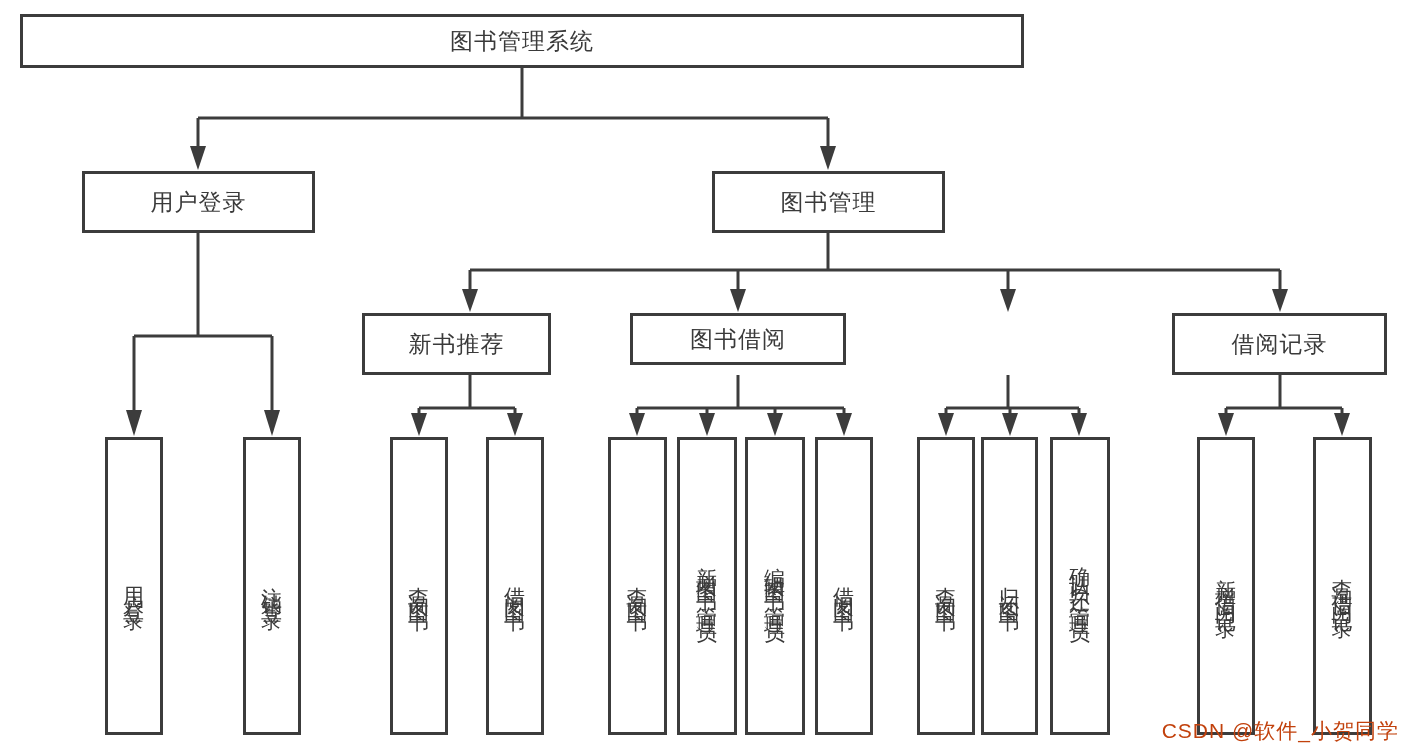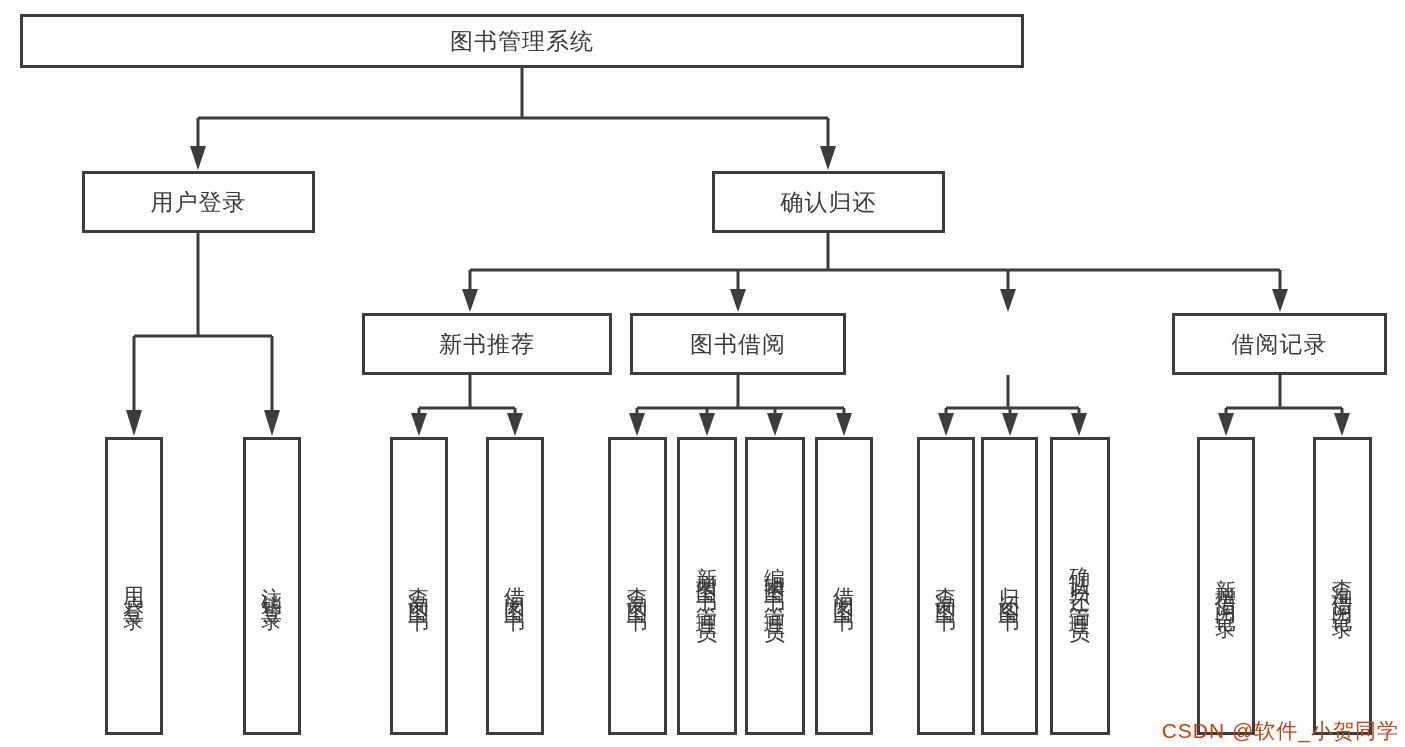--- a/index.html
+++ b/index.html
@@ -118,27 +118,27 @@
   </svg>
 
   <div class="box hbox" style="left:20px;top:14px;width:1004px;height:54px;">
     <span>图书管理系统</span>
   </div>
 
   <div class="box hbox" style="left:82px;top:171px;width:233px;height:62px;">
     <span>用户登录</span>
   </div>
   <div class="box hbox" style="left:712px;top:171px;width:233px;height:62px;">
-    <span>确认归还</span>
+    <span>图书管理</span>
   </div>
 
-  <div class="box hbox" style="left:362px;top:313px;width:250px;height:62px;">
+  <div class="box hbox" style="left:362px;top:313px;width:189px;height:62px;">
     <span>新书推荐</span>
   </div>
-  <div class="box hbox" style="left:630px;top:313px;width:216px;height:62px;">
+  <div class="box hbox" style="left:630px;top:313px;width:216px;height:52px;">
     <span>图书借阅</span>
   </div>
   <div class="box hbox" style="left:1172px;top:313px;width:215px;height:62px;">
     <span>借阅记录</span>
   </div>
 
   <div class="box vbox" style="left:105px;top:437px;width:58px;height:298px;">
     <span>用户登录</span>
   </div>
   <div class="box vbox" style="left:243px;top:437px;width:58px;height:298px;">

